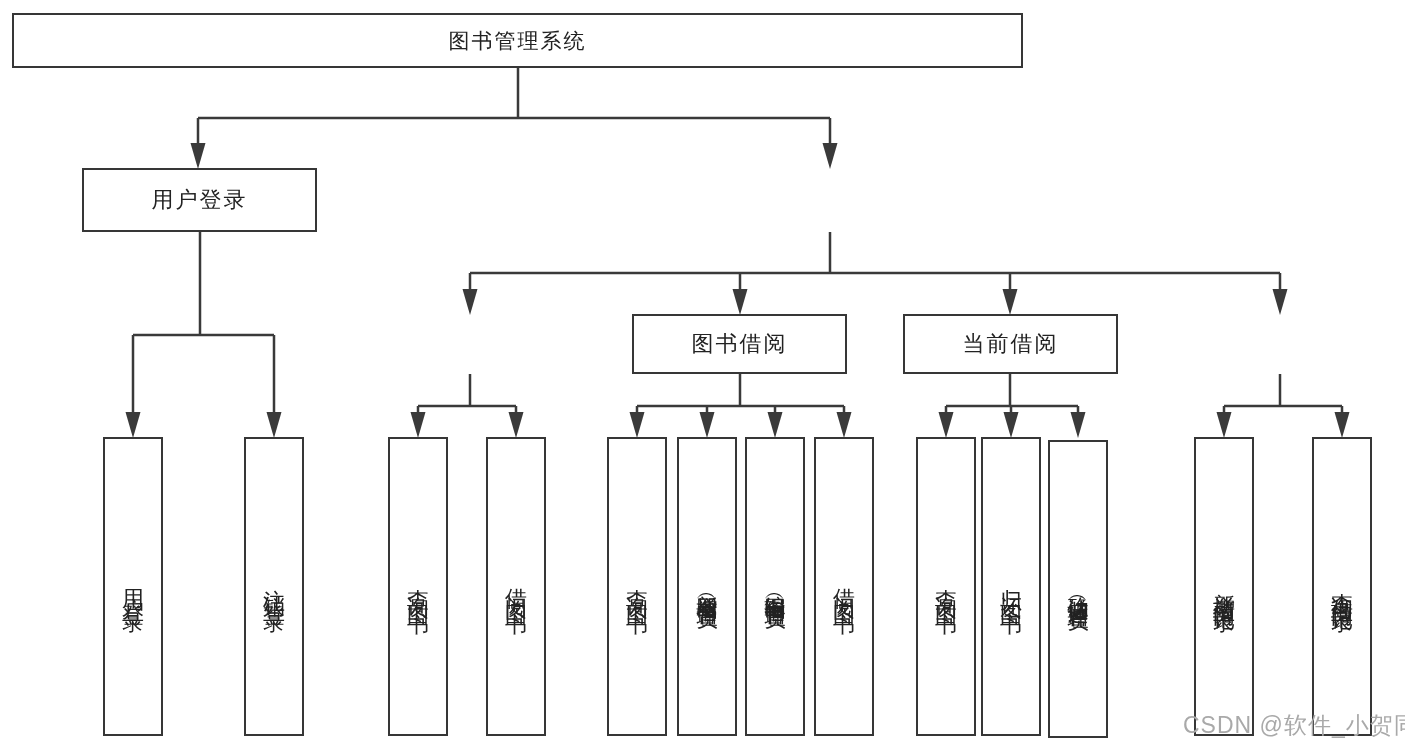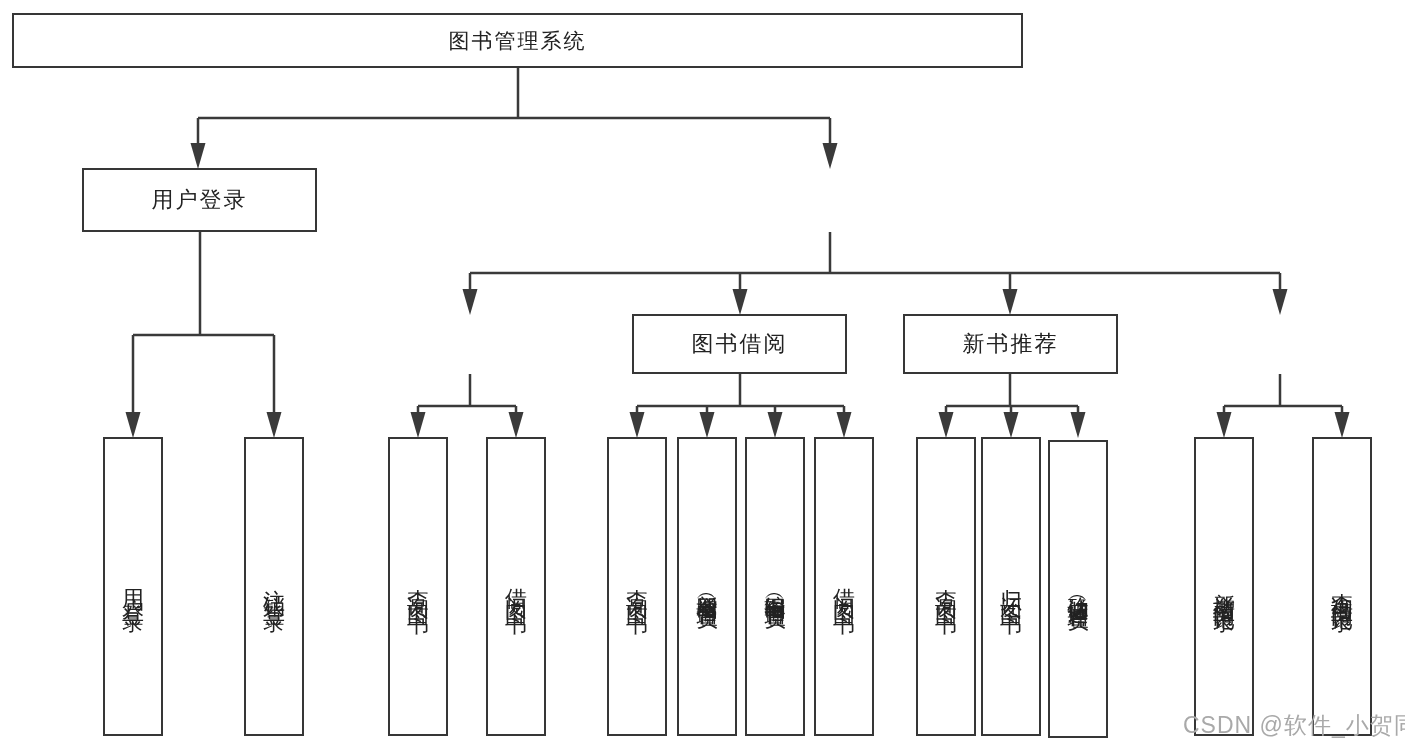--- a/index.html
+++ b/index.html
@@ -95,21 +95,21 @@
   </div>
 
   <div class="box" style="left:82px; top:168px; width:235px; height:64px;">
     <span class="hlabel">用户登录</span>
   </div>
 
   <div class="box" style="left:632px; top:314px; width:215px; height:60px;">
     <span class="hlabel">图书借阅</span>
   </div>
   <div class="box" style="left:903px; top:314px; width:215px; height:60px;">
-    <span class="hlabel">新书推荐</span>
+    <span class="hlabel">当前借阅</span>
   </div>
 
   <div class="box vbox" style="left:103px; top:437px; width:60px; height:299px;">
     <span class="vlabel">用户登录</span>
   </div>
   <div class="box vbox" style="left:244px; top:437px; width:60px; height:299px;">
     <span class="vlabel">注销登录</span>
   </div>
 
   <div class="box vbox" style="left:388px; top:437px; width:60px; height:299px;">

